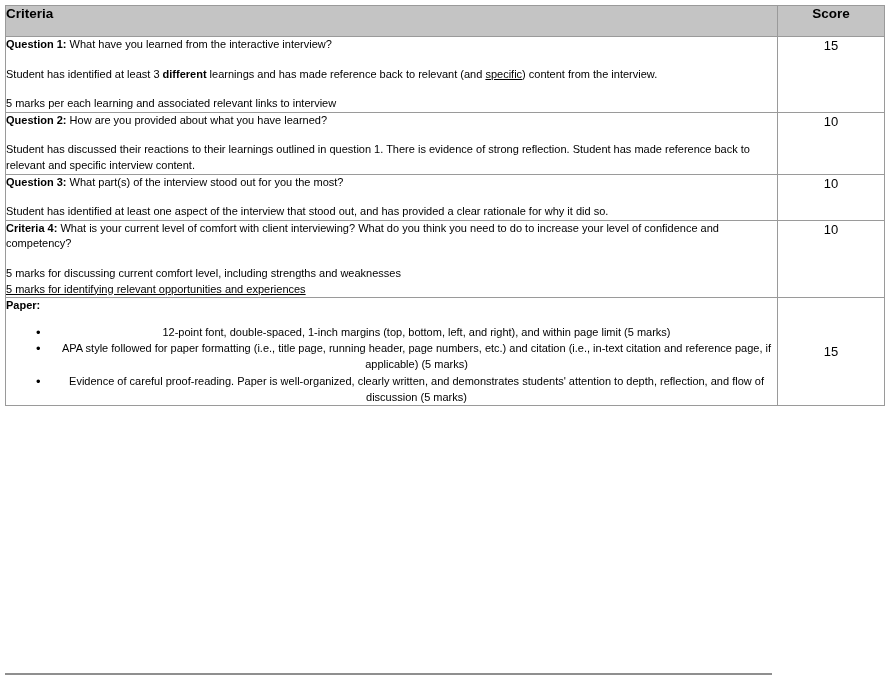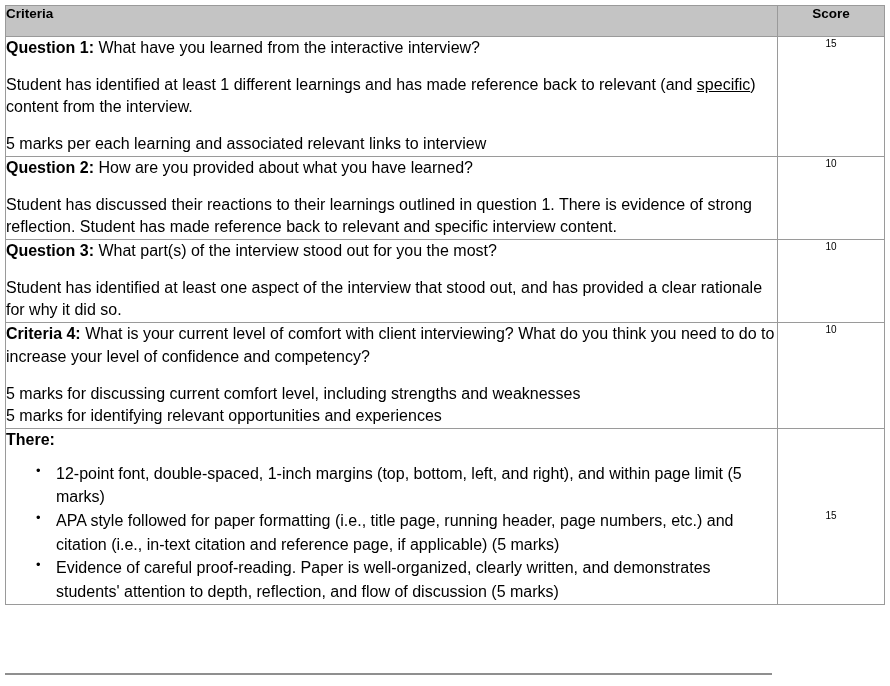--- a/index.html
+++ b/index.html
@@ -52,64 +52,66 @@
     text-align: left;
     padding: 6px 0 6px 8px;
   }
   th.th-score {
     padding: 6px 0;
   }
 
   
   td.criteria-cell {
     padding: 8px 10px 9px 8px;
-    font-size: 16px;
+    font-size: 11px;
     line-height: 1.42;
   }
   td.score-cell {
     text-align: center;
-    font-size: 10px;
+    font-size: 13px;
     line-height: 1.42;
     padding: 8px 4px 0 4px;
   }
   td.score-cell.middle {
     vertical-align: middle;
     padding-top: 0;
   }
 
   .q-label { font-weight: bold; }
 
   p.para {
     margin: 0;
   }
   p.para + p.para {
     margin-top: 14px;
   }
   p.para.tight + p.para.tight {
     margin-top: 0;
-  }
-
-  b.bold { font-weight: normal; }
+    text-decoration: underline;
+  }
+
+  b.bold { font-weight: bold; }
   u.under { text-decoration: underline; }
 
   .style-head {
     font-weight: bold;
     margin: 0 0 4px 0;
   }
 
   ul.style-list {
     margin: 10px 0 0 0;
     padding: 0 0 0 0;
     list-style: none;
   }
   ul.style-list li {
     position: relative;
     padding-left: 50px;
     margin: 0;
     line-height: 1.48;
+    text-align: center;
   }
   ul.style-list li::before {
     content: "\2022";
     position: absolute;
     left: 30px;
     top: -1px;
     font-size: 13px;
     line-height: 1.48;
   }
 
@@ -139,21 +141,21 @@
         <th class="th-criteria">Criteria</th>
         <th class="th-score">Score</th>
       </tr>
     </thead>
 
     <tbody>
 
       <tr>
         <td class="criteria-cell">
           <p class="para"><span class="q-label">Question 1:</span><span> What have you learned from the interactive interview?</span></p>
-          <p class="para"><span>Student has identified at least 1 </span><b class="bold">different</b><span> learnings and has made reference back to relevant (and </span><u class="under">specific</u><span>) content from the interview.</span></p>
+          <p class="para"><span>Student has identified at least 3 </span><b class="bold">different</b><span> learnings and has made reference back to relevant (and </span><u class="under">specific</u><span>) content from the interview.</span></p>
           <p class="para">5 marks per each learning and associated relevant links to interview</p>
         </td>
         <td class="score-cell">15</td>
       </tr>
 
       <tr>
         <td class="criteria-cell">
           <p class="para"><span class="q-label">Question 2:</span><span> How are you provided about what you have learned?</span></p>
           <p class="para">Student has discussed their reactions to their learnings outlined in question 1. There is evidence of strong reflection. Student has made reference back to relevant and specific interview content.</p>
         </td>
@@ -172,21 +174,21 @@
         <td class="criteria-cell">
           <p class="para"><span class="q-label">Criteria 4:</span><span> What is your current level of comfort with client interviewing? What do you think you need to do to increase your level of confidence and competency?</span></p>
           <p class="para tight">5 marks for discussing current comfort level, including strengths and weaknesses</p>
           <p class="para tight">5 marks for identifying relevant opportunities and experiences</p>
         </td>
         <td class="score-cell">10</td>
       </tr>
 
       <tr>
         <td class="criteria-cell">
-          <p class="style-head">There:</p>
+          <p class="style-head">Paper:</p>
           <ul class="style-list">
             <li>12-point font, double-spaced, 1-inch margins (top, bottom, left, and right), and within page limit (5 marks)</li>
             <li>APA style followed for paper formatting (i.e., title page, running header, page numbers, etc.) and citation (i.e., in-text citation and reference page, if applicable) (5 marks)</li>
             <li>Evidence of careful proof-reading. Paper is well-organized, clearly written, and demonstrates students' attention to depth, reflection, and flow of discussion (5 marks)</li>
           </ul>
         </td>
         <td class="score-cell middle">15</td>
       </tr>
 
     </tbody>

